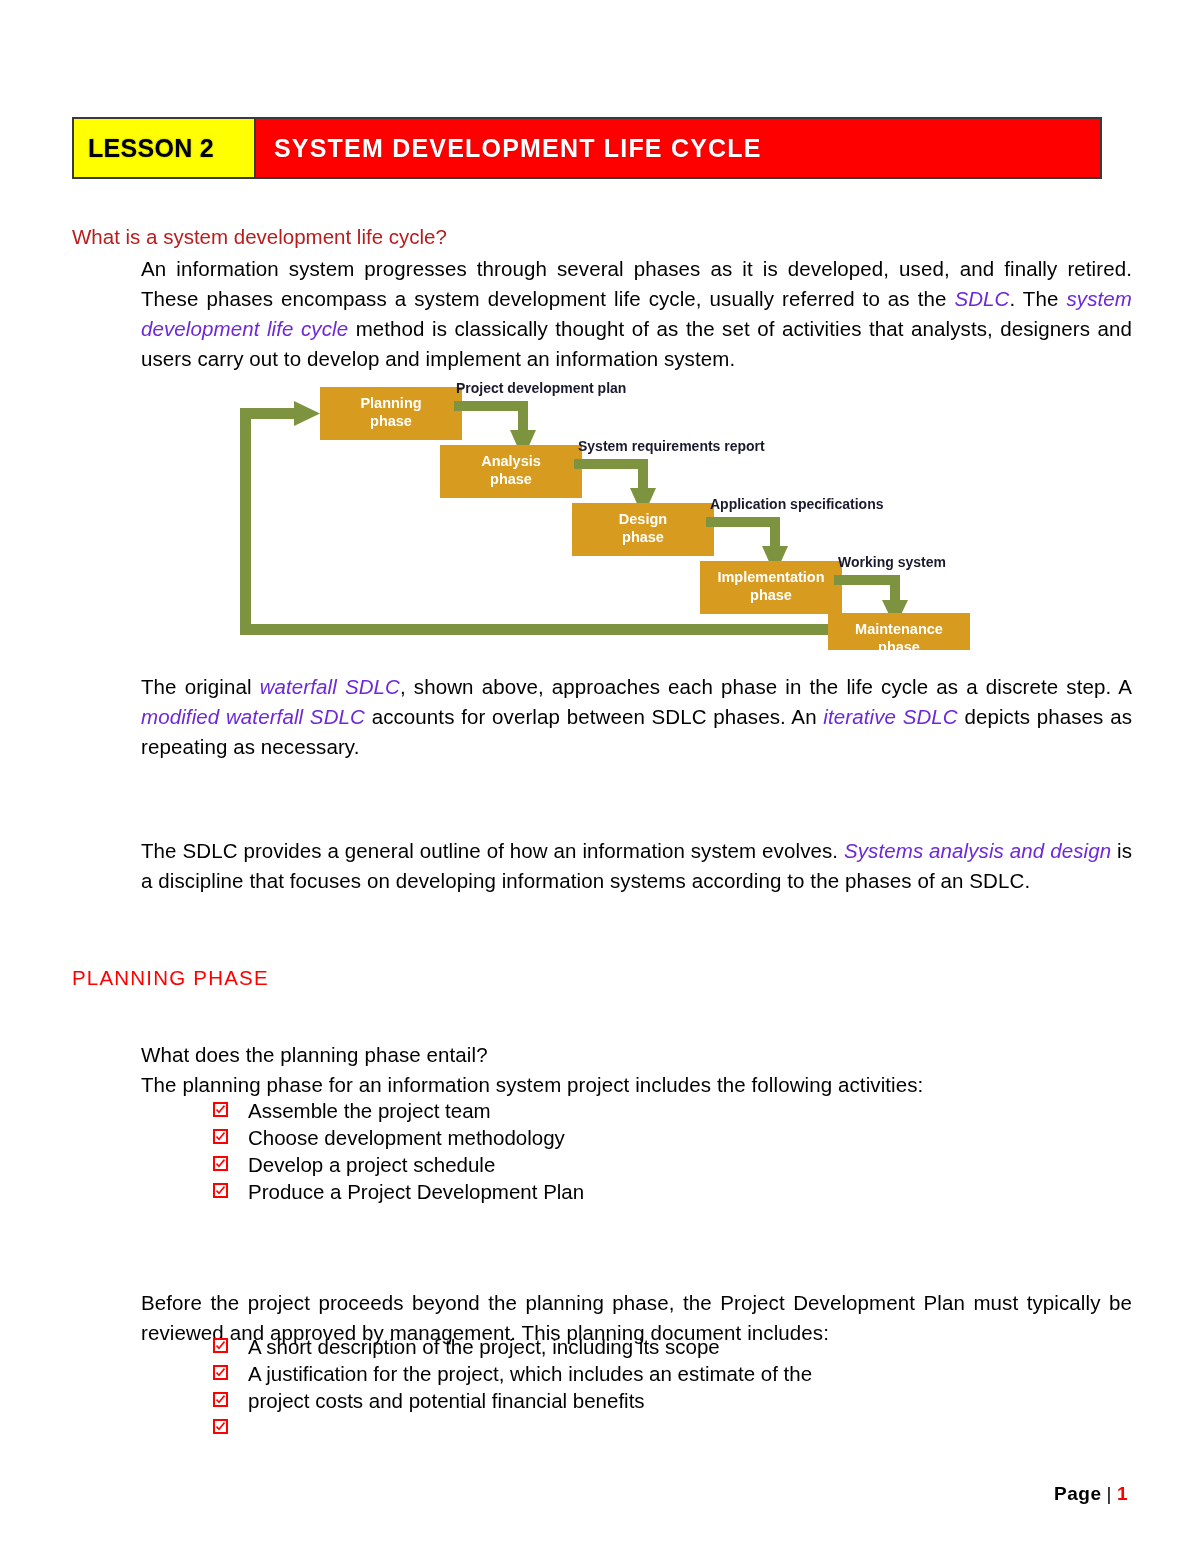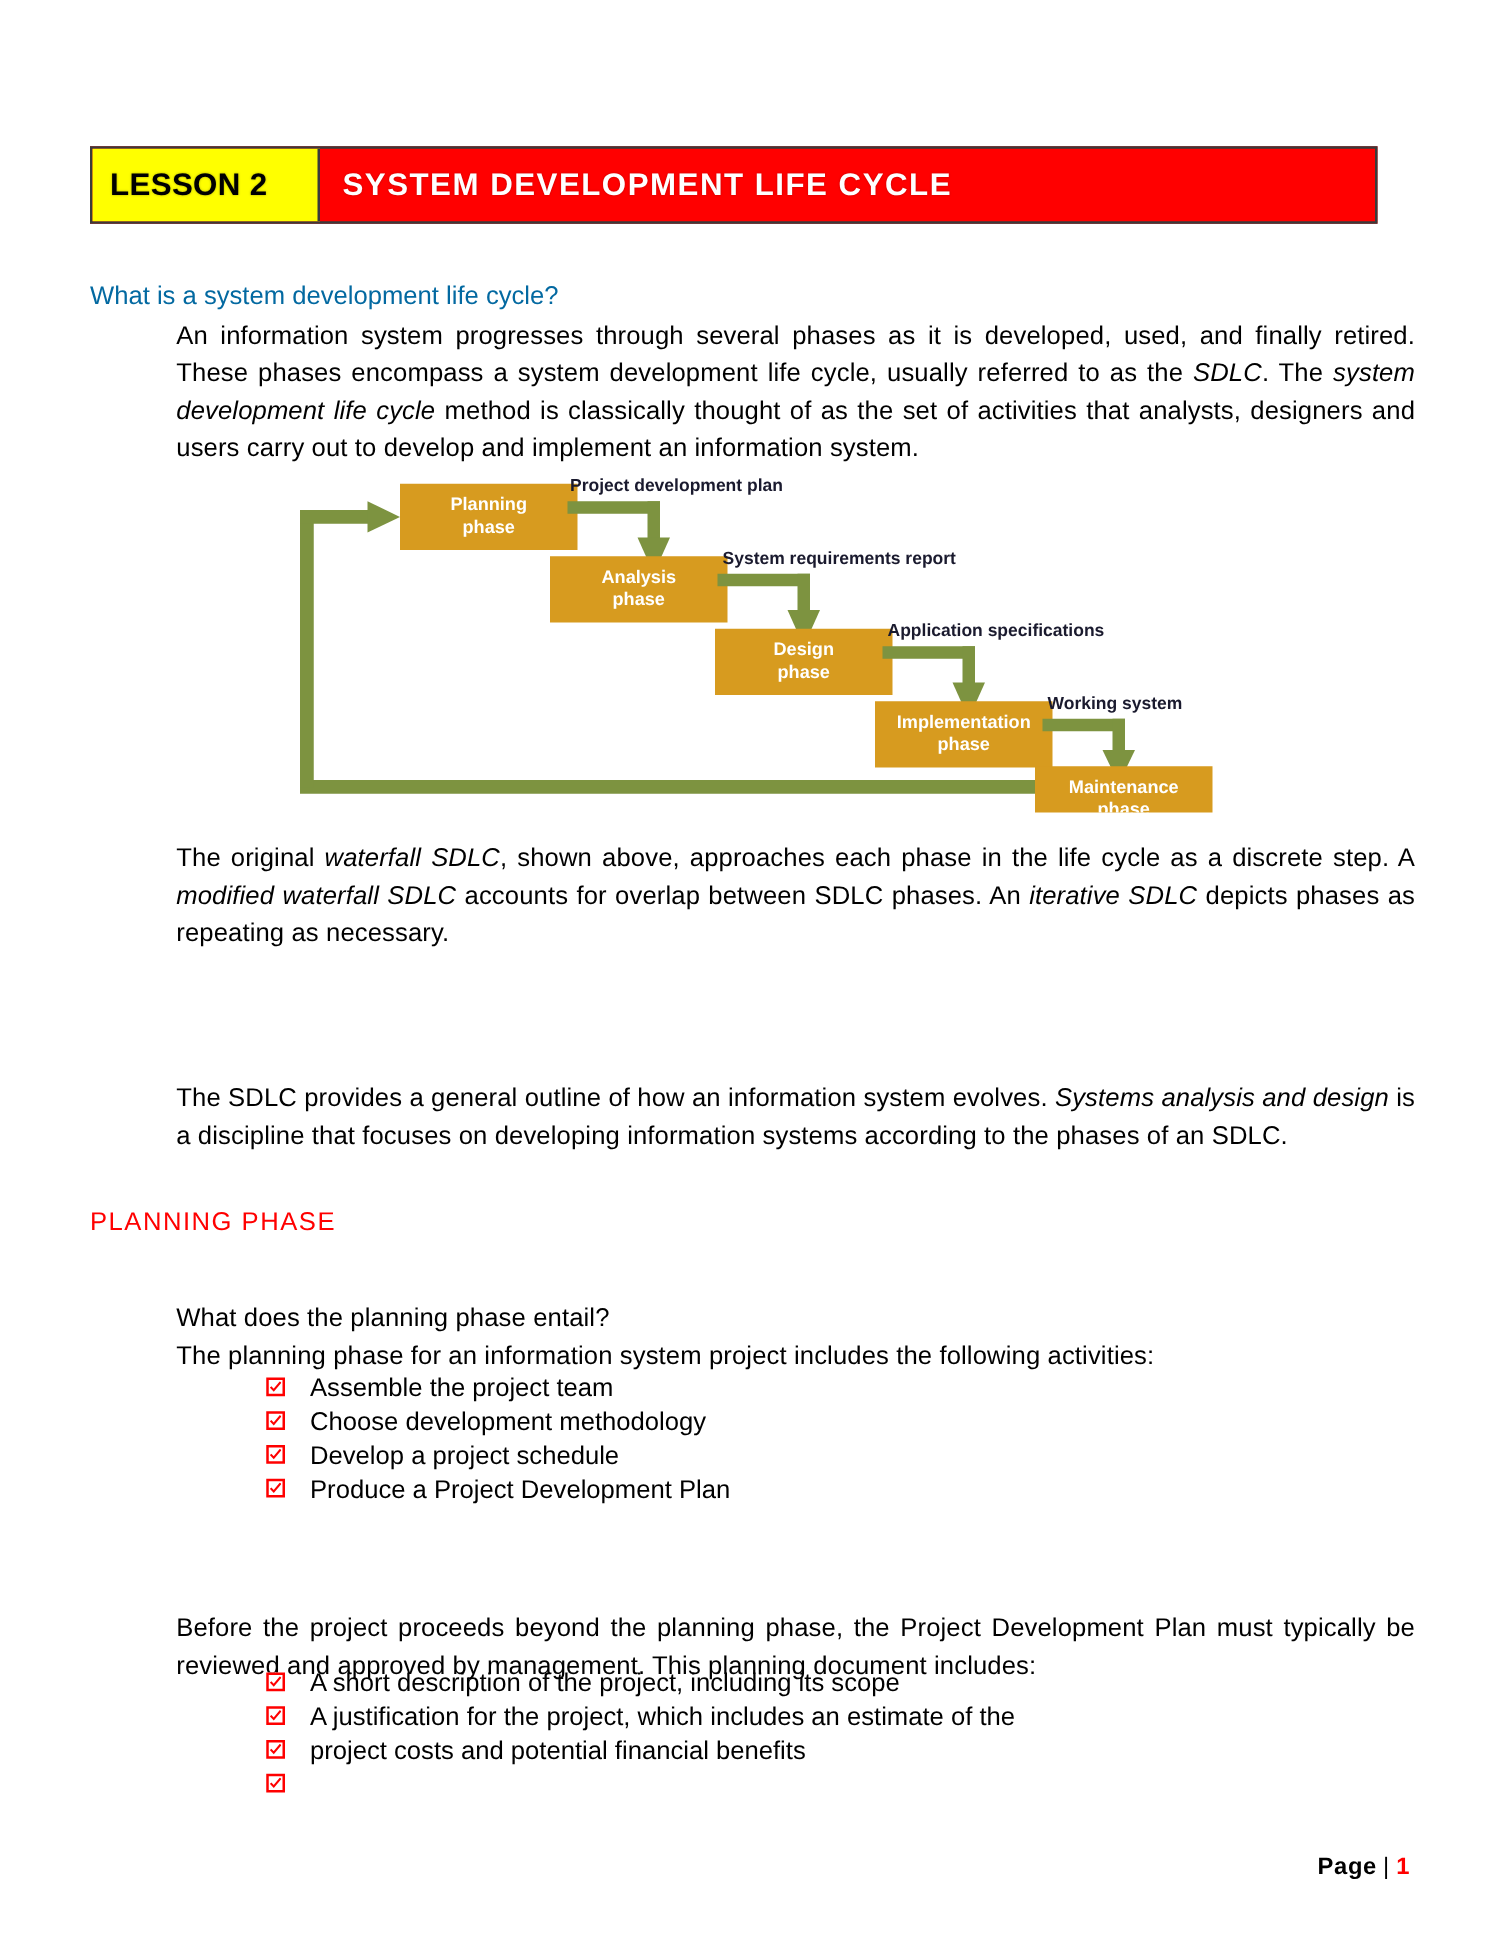--- a/index.html
+++ b/index.html
@@ -72,29 +72,29 @@
 
   
   .txt {
     position: absolute;
     font-family: "Liberation Sans", sans-serif;
     font-size: 20.5px;
     line-height: 30px;
     color: #000000;
     letter-spacing: 0.1px;
   }
-  .red-i { color: #000000; font-style: italic; }
+  .red-i { color: #6d28d9; font-style: italic; }
   .just { text-align: justify; }
 
   .q-head {
     position: absolute;
     font-family: "Liberation Sans", sans-serif;
     font-size: 20.5px;
     line-height: 30px;
-    color: #0369a1;
+    color: #b91c1c;
   }
 
   .section-head {
     position: absolute;
     font-family: "Liberation Sans", sans-serif;
     font-size: 20.5px;
     letter-spacing: 1.2px;
     color: #FF0000;
   }
 
@@ -265,21 +265,21 @@
         <text class="phase-label" x="667" y="277" text-anchor="middle">phase</text>
       </g>
     </svg>
   </div>
 
   <div class="txt just" style="left:141px; top:672px; width:991px;">
     <span>The original </span><span class="red-i">waterfall SDLC</span><span>, shown above, approaches each phase in the life cycle as a discrete step. A </span><span class="red-i">modified waterfall SDLC</span><span> accounts for overlap between SDLC phases. An </span><span class="red-i">iterative SDLC</span><span> depicts phases as repeating as necessary.</span>
   </div>
 
 
-  <div class="txt just" style="left:141px; top:836px; width:991px;margin-top:28px;">
+  <div class="txt just" style="left:141px; top:836px; width:991px;">
     <span>The SDLC provides a general outline of how an information system evolves. </span><span class="red-i">Systems analysis and design</span><span> is a discipline that focuses on developing information systems according to the phases of an SDLC.</span>
   </div>
 
   <div class="section-head" style="left:72px; top:966px;">PLANNING PHASE</div>
 
   <div class="txt" style="left:141px; top:1040px; width:800px;">What does the planning phase entail?</div>
 
   <div class="txt" style="left:141px; top:1070px; width:991px;">The planning phase for an information system project includes the following activities:</div>
 
   <ul class="chk-list" style="left:213px; top:1097px;">

